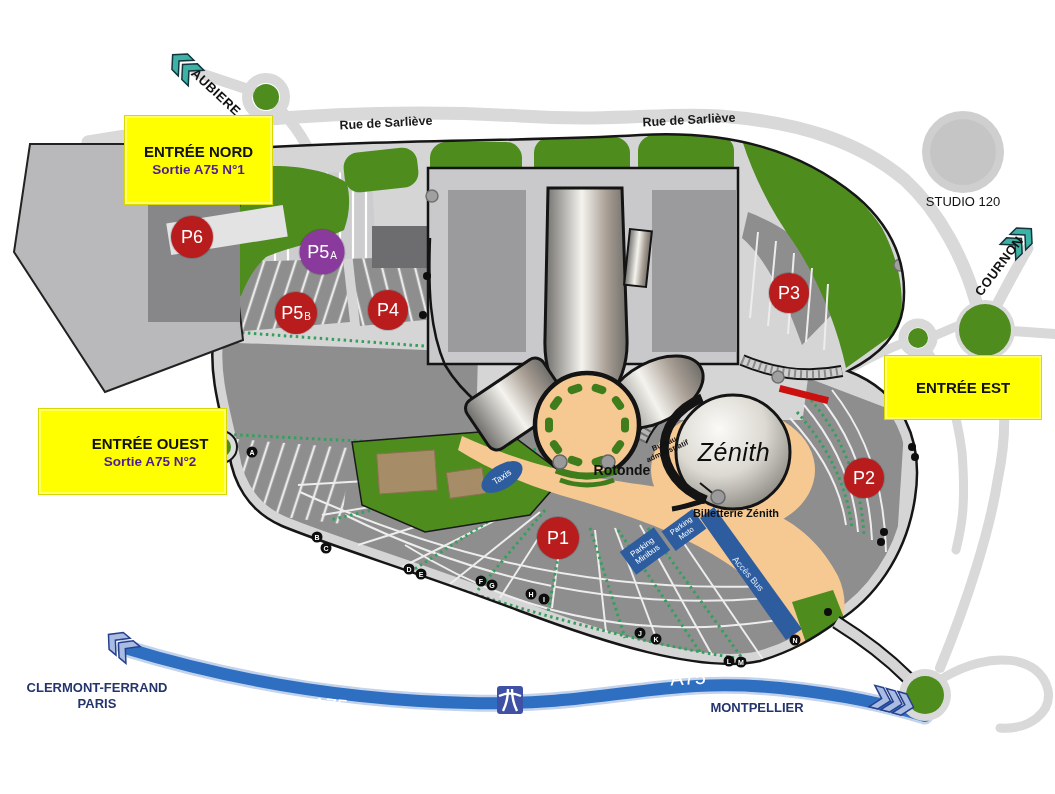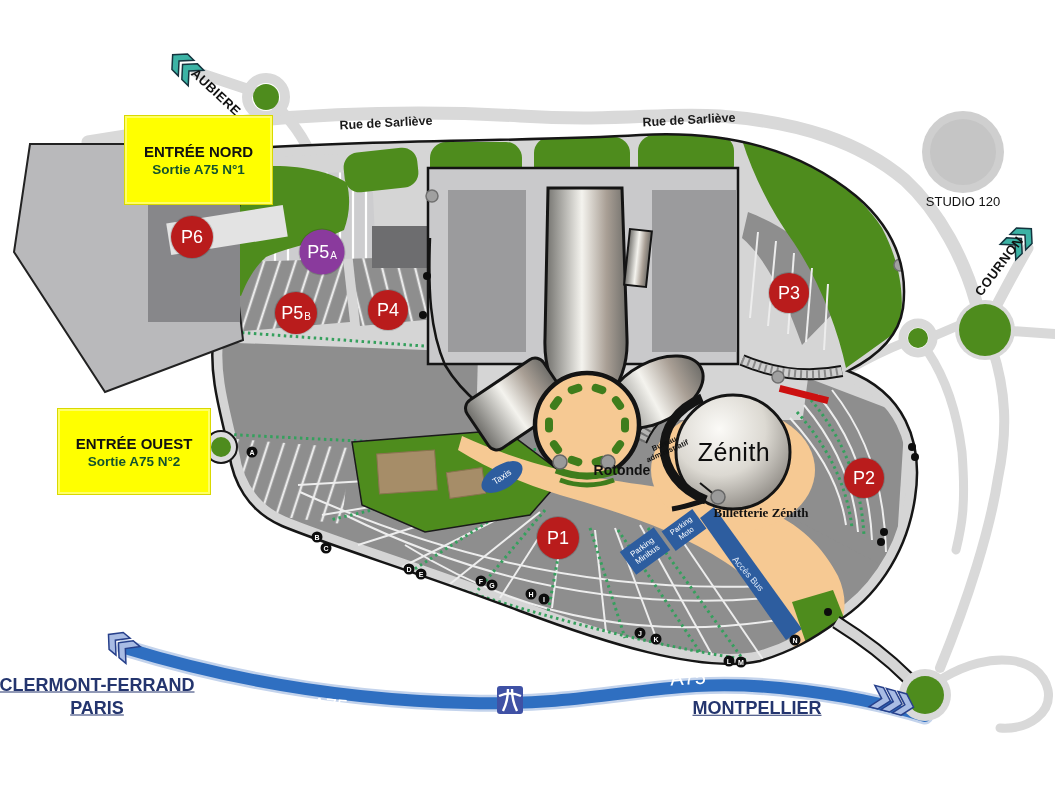--- a/index.html
+++ b/index.html
@@ -6,31 +6,31 @@
   .stage{position:relative;width:1055px;height:794px;background:#fff;overflow:hidden;
          font-family:"Liberation Sans",sans-serif;}
   .stage svg{position:absolute;left:0;top:0;}
   .lbl{position:absolute;transform:translate(-50%,-50%);white-space:nowrap;color:#111;}
   .street{font-size:12.5px;font-weight:600;color:#1a1a1a;}
   .dir{font-size:13px;font-weight:700;letter-spacing:.5px;}
   .studio{font-size:13px;color:#111;}
   .ybox{position:absolute;background:#ffff00;border:1px solid #d9d900;box-shadow:0 0 0 2px #ffff66 inset;
         display:flex;flex-direction:column;align-items:center;justify-content:center;text-align:center;}
   .ybox .l1{font-size:15px;font-weight:700;color:#111;}
-  .ybox .l2{font-size:13.5px;font-weight:700;color:#14532d;margin-top:2px;}
+  .ybox .l2{font-size:13.5px;font-weight:700;color:#4c1d95;margin-top:2px;}
   .badge{position:absolute;transform:translate(-50%,-50%);border-radius:50%;
          background:#b91c1c;color:#fff;display:flex;align-items:center;justify-content:center;
          font-size:18px;box-shadow:0 0 0 1px rgba(0,0,0,.15);}
   .badge .sub{font-size:10px;position:relative;top:3px;margin-left:1px;}
   .badge.purple{background:#8a3a9d;}
   .zenith{font-size:25px;color:#0d0d0d;letter-spacing:.5px;}
   .small-b{font-size:14px;font-weight:700;}
   .tiny{font-size:7.5px;font-weight:600;text-align:center;line-height:1.1;}
   .bluetag{color:#fff;text-align:center;line-height:1.15;}
-  .hwy-city{font-size:18px;font-weight:700;color:#24356e;text-align:center;line-height:1.25;text-decoration:underline;}
+  .hwy-city{font-size:13px;font-weight:700;color:#24356e;text-align:center;line-height:1.25;}
   .a75{font-size:20px;color:#fff;font-weight:400;}
   .gate{position:absolute;width:11px;height:11px;border-radius:50%;background:#0d0d0d;color:#fff;
         font-size:7px;font-weight:700;line-height:11px;text-align:center;transform:translate(-50%,-50%);}
 </style>
 </head>
 <body>
 
 <div class="stage">
 
 <svg width="1055" height="794" viewBox="0 0 1055 794">
@@ -309,23 +309,26 @@
 <div class="lbl street" style="left:386px;top:123px;transform:translate(-50%,-50%) rotate(-3deg);">Rue de Sarliève</div>
 <div class="lbl street" style="left:689px;top:120px;transform:translate(-50%,-50%) rotate(-3deg);">Rue de Sarliève</div>
 <div class="lbl studio" style="left:963px;top:153px;margin-top:48px;">STUDIO 120</div>
 <div class="lbl dir" style="left:216px;top:92px;transform:translate(-50%,-50%) rotate(43deg);">AUBIERE</div>
 <div class="lbl dir" style="left:999px;top:266px;transform:translate(-50%,-50%) rotate(-53deg);">COURNON</div>
 
 <div class="ybox" style="left:124px;top:115px;width:147px;height:88px;">
   <div class="l1">ENTRÉE NORD</div>
   <div class="l2">Sortie A75 N°1</div>
 </div>
-<div class="ybox" style="left:57px;top:408px;width:152px;height:85px;">
+<div class="ybox" style="left:38px;top:408px;width:152px;height:85px;padding-left:35px;">
   <div class="l1">ENTRÉE OUEST</div>
   <div class="l2">Sortie A75 N°2</div>
+</div>
+<div class="ybox" style="left:884px;top:355px;width:156px;height:63px;">
+  <div class="l1">ENTRÉE EST</div>
 </div>
 
 <div class="badge" style="left:192px;top:237px;width:42px;height:42px;">
       <span>P6</span>
     </div>
 <div class="badge purple" style="left:322px;top:252px;width:45px;height:45px;">
   <span>P5</span>
       <span class="sub">A</span>
 </div>
 <div class="badge" style="left:296px;top:313px;width:42px;height:42px;">
@@ -338,27 +341,27 @@
 <div class="badge" style="left:789px;top:293px;width:40px;height:40px;">
       <span>P3</span>
     </div>
 <div class="badge" style="left:864px;top:478px;width:40px;height:40px;">
       <span>P2</span>
     </div>
 <div class="badge" style="left:558px;top:538px;width:42px;height:42px;">
       <span>P1</span>
     </div>
 
-<div class="lbl zenith" style="left:734px;top:452px;">Zénith</div>
+<div class="lbl zenith" style="left:734px;top:452px;font-style:italic;">Zénith</div>
 <div class="lbl small-b" style="left:622px;top:470px;">Rotonde</div>
 <div class="lbl tiny" style="left:666px;top:448px;transform:translate(-50%,-50%) rotate(-24deg);">
   <div>Bureau</div>
   <div>administratif</div>
 </div>
-<div class="lbl small-b" style="left:761px;top:513px;font-size:13px;font-family:Liberation Serif, serif;">Billetterie  Zénith</div>
+<div class="lbl small-b" style="left:736px;top:513px;font-size:11px;">Billetterie  Zénith</div>
 <div class="lbl bluetag" style="left:502px;top:477px;font-size:9px;transform:translate(-50%,-50%) rotate(-33deg);">Taxis</div>
 <div class="lbl bluetag" style="left:684px;top:530px;font-size:7.5px;transform:translate(-50%,-50%) rotate(-36deg);">
   <div>Parking</div>
   <div>Moto</div>
 </div>
 <div class="lbl bluetag" style="left:645px;top:551px;font-size:8px;transform:translate(-50%,-50%) rotate(-36deg);">
   <div>Parking</div>
   <div>Minibus</div>
 </div>
 <div class="lbl bluetag" style="left:748px;top:574px;font-size:9px;color:#d9e6f7;transform:translate(-50%,-50%) rotate(49deg);">Accès Bus</div>

